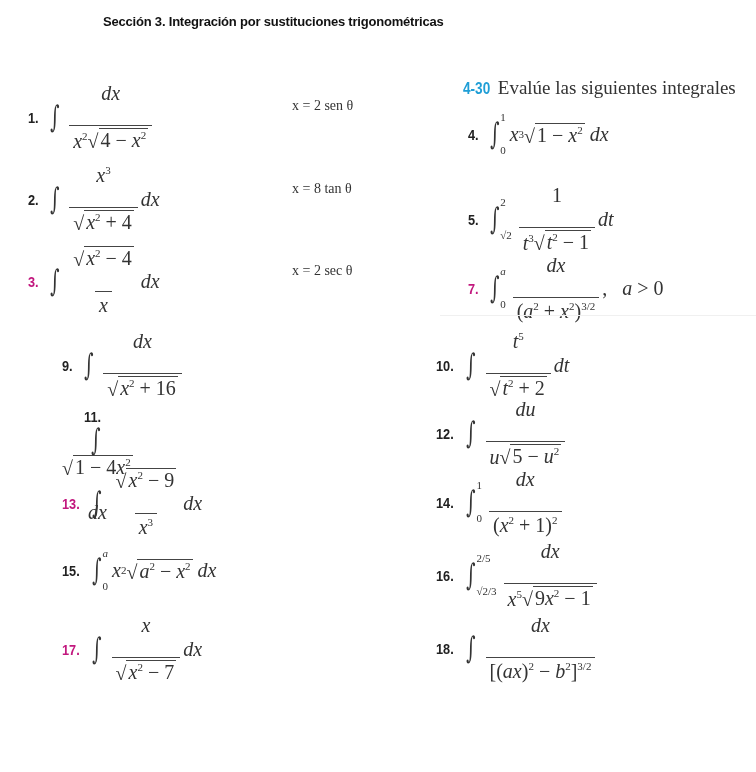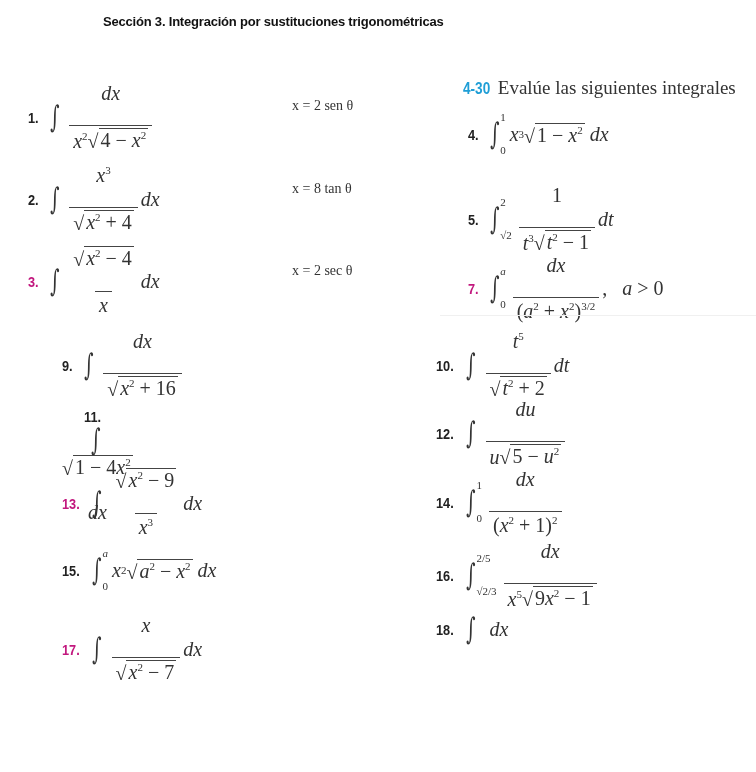--- a/index.html
+++ b/index.html
@@ -233,14 +233,15 @@
         </span></span>
   </span>
   <i>dx</i>
 </div>
 
 <div class="prob" style="left:436px;top:614px;">
   <span class="num">18.</span>
   <span class="int">∫</span>
   <span class="frac">
     <span class="n"><i>dx</i></span>
+    <span class="d">[(<i>ax</i>)<sup>2</sup> − <i>b</i><sup>2</sup>]<sup>3/2</sup></span>
   </span>
 </div>
 
 </body></html>

